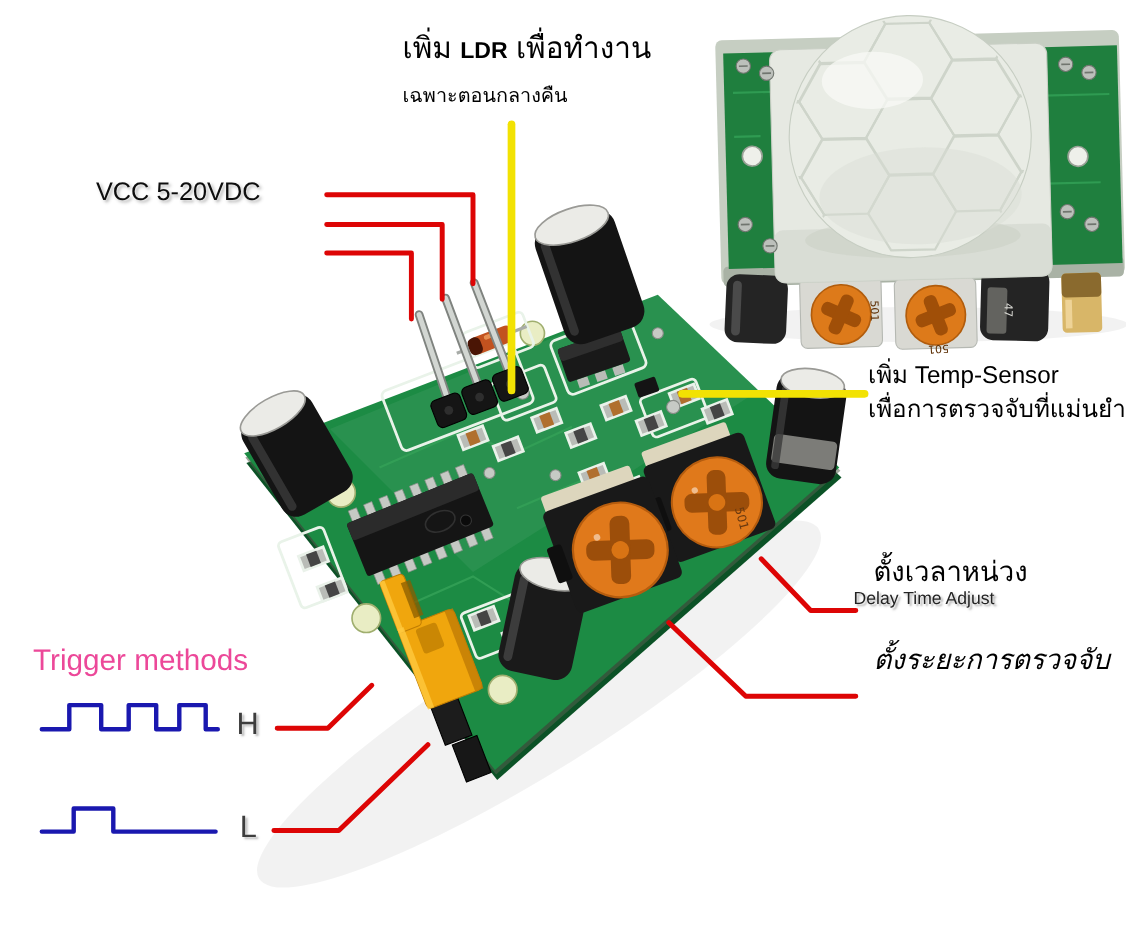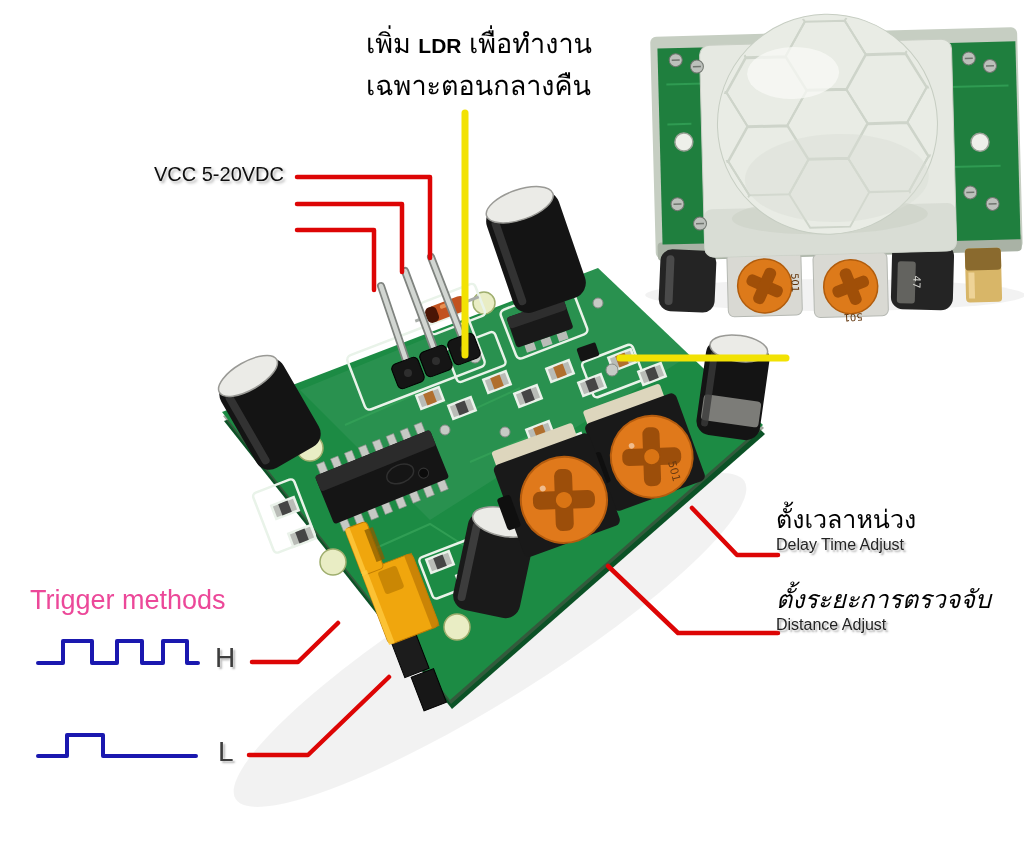--- a/index.html
+++ b/index.html
@@ -3,24 +3,24 @@
 <meta charset="utf-8">
 <style>
   html,body{margin:0;padding:0;background:#ffffff;}
   .stage{position:relative;width:1024px;height:849px;background:#ffffff;overflow:hidden;
          font-family:"Liberation Sans","DejaVu Sans",sans-serif;}
   .stage svg{position:absolute;left:0;top:0;z-index:1;}
   .lbl{position:absolute;z-index:3;color:#000;white-space:nowrap;
        font-family:"Liberation Sans","DejaVu Sans",sans-serif;}
   .ldr-line1{font-size:27px;line-height:40px;}
   .ldr-line1 .big{font-size:21px;font-weight:700;}
-  .ldr-line2{font-size:27px;line-height:40px;}
-  .pinlabels{left:40px;top:161px;width:244px;text-align:right;font-size:20px;line-height:26px;
+  .ldr-line2{font-size:18px;line-height:40px;}
+  .pinlabels{left:40px;top:161px;width:244px;text-align:center;font-size:23px;line-height:26px;
              color:#0e0e0e;text-shadow:0 0 3px rgba(255,255,255,.95),2px 2px 3px rgba(50,50,50,.45);}
-  .th-big{font-size:25px;color:#000;text-shadow:0 0 2px rgba(255,255,255,.8);}
+  .th-big{font-size:25px;color:#000;text-shadow:0 0 2px rgba(255,255,255,.8);margin-left:18px;}
   .en-sub{font-size:16px;color:#232323;text-shadow:0 0 3px rgba(255,255,255,.85),2px 2px 2px rgba(70,70,70,.5);}
   .temp-label{font-size:22px;line-height:31px;color:#000;}
   .trigger-title{font-size:27px;color:#ec4899;}
   .hl{font-size:28px;color:#3d3d3d;text-shadow:0 0 3px rgba(255,255,255,.9),2px 2px 2px rgba(80,80,80,.45);}
   
   .smdo{fill:#b9bcb7;stroke:#eaf2ea;stroke-width:2.5;}
   .smdi-t{fill:#b06f2e;}
   .smdi-d{fill:#454545;}
   .silk{fill:none;stroke:#e9f3e9;stroke-width:2.5;}
   .trace{fill:none;stroke:#33a057;stroke-width:2;opacity:.9;}
@@ -367,24 +367,25 @@
 <div class="lbl" style="left:366px;top:24px;">
   <div class="ldr-line1"><span>เพิ่ม </span><span class="big">LDR</span><span>  เพื่อทำงาน</span></div>
   <div class="ldr-line2">เฉพาะตอนกลางคืน</div>
 </div>
 
 <div class="lbl pinlabels">
   <div>VCC 5-20VDC</div>
 </div>
 
 <div class="lbl temp-label" style="left:789px;top:325px;">
+  <div>เพิ่ม Temp-Sensor</div>
+  <div>เพื่อการตรวจจับที่แม่นยำ</div>
 </div>
 
 <div class="lbl th-big" style="left:776px;top:499px;">ตั้งเวลาหน่วง</div>
 <div class="lbl en-sub" style="left:776px;top:536px;">Delay Time Adjust</div>
 <div class="lbl th-big" style="left:776px;top:579px;font-style:italic;">ตั้งระยะการตรวจจับ</div>
-<div class="lbl en-sub" style="left:776px;top:616px;">Distance Adjust</div>
 
 <div class="lbl trigger-title" style="left:30px;top:585px;">Trigger methods</div>
 <div class="lbl hl" style="left:215px;top:642px;">H</div>
 <div class="lbl hl" style="left:218px;top:736px;">L</div>
 
 </div>
 
 </body></html>

